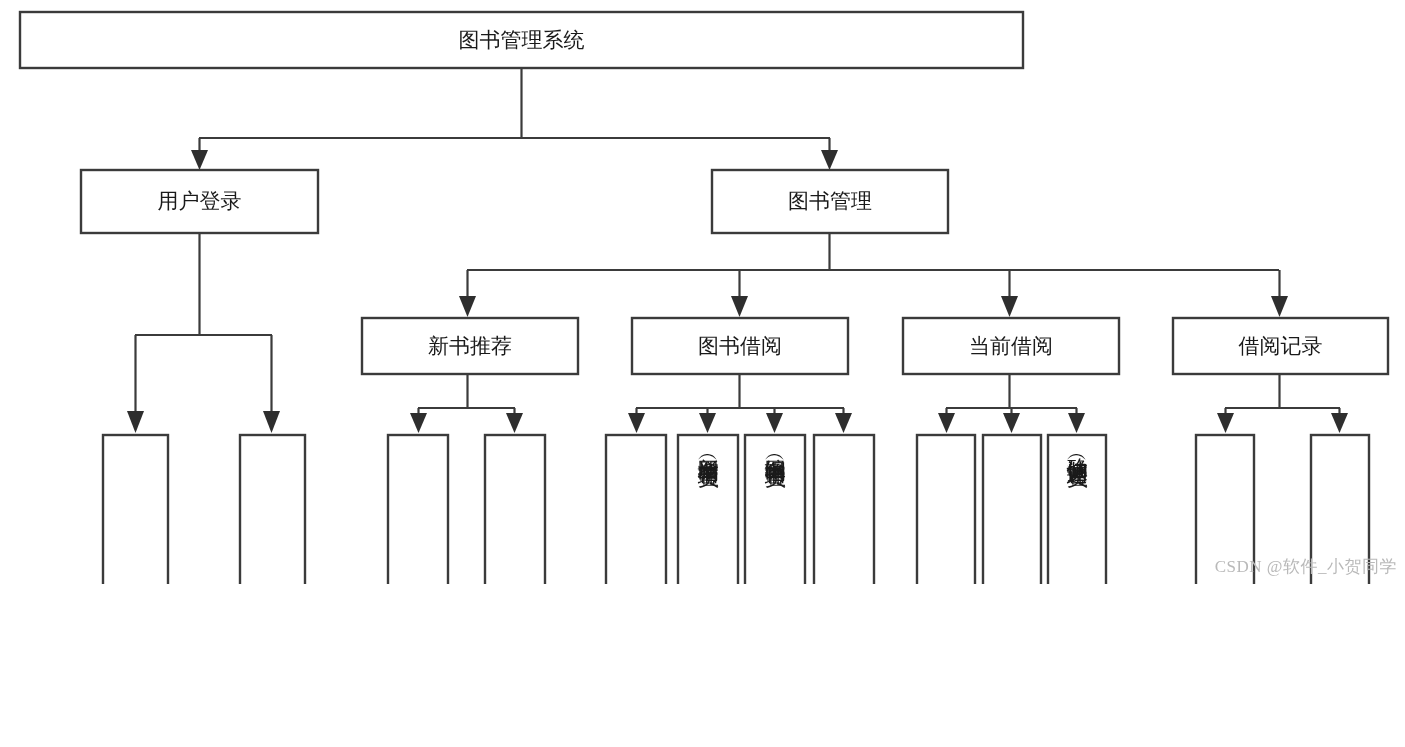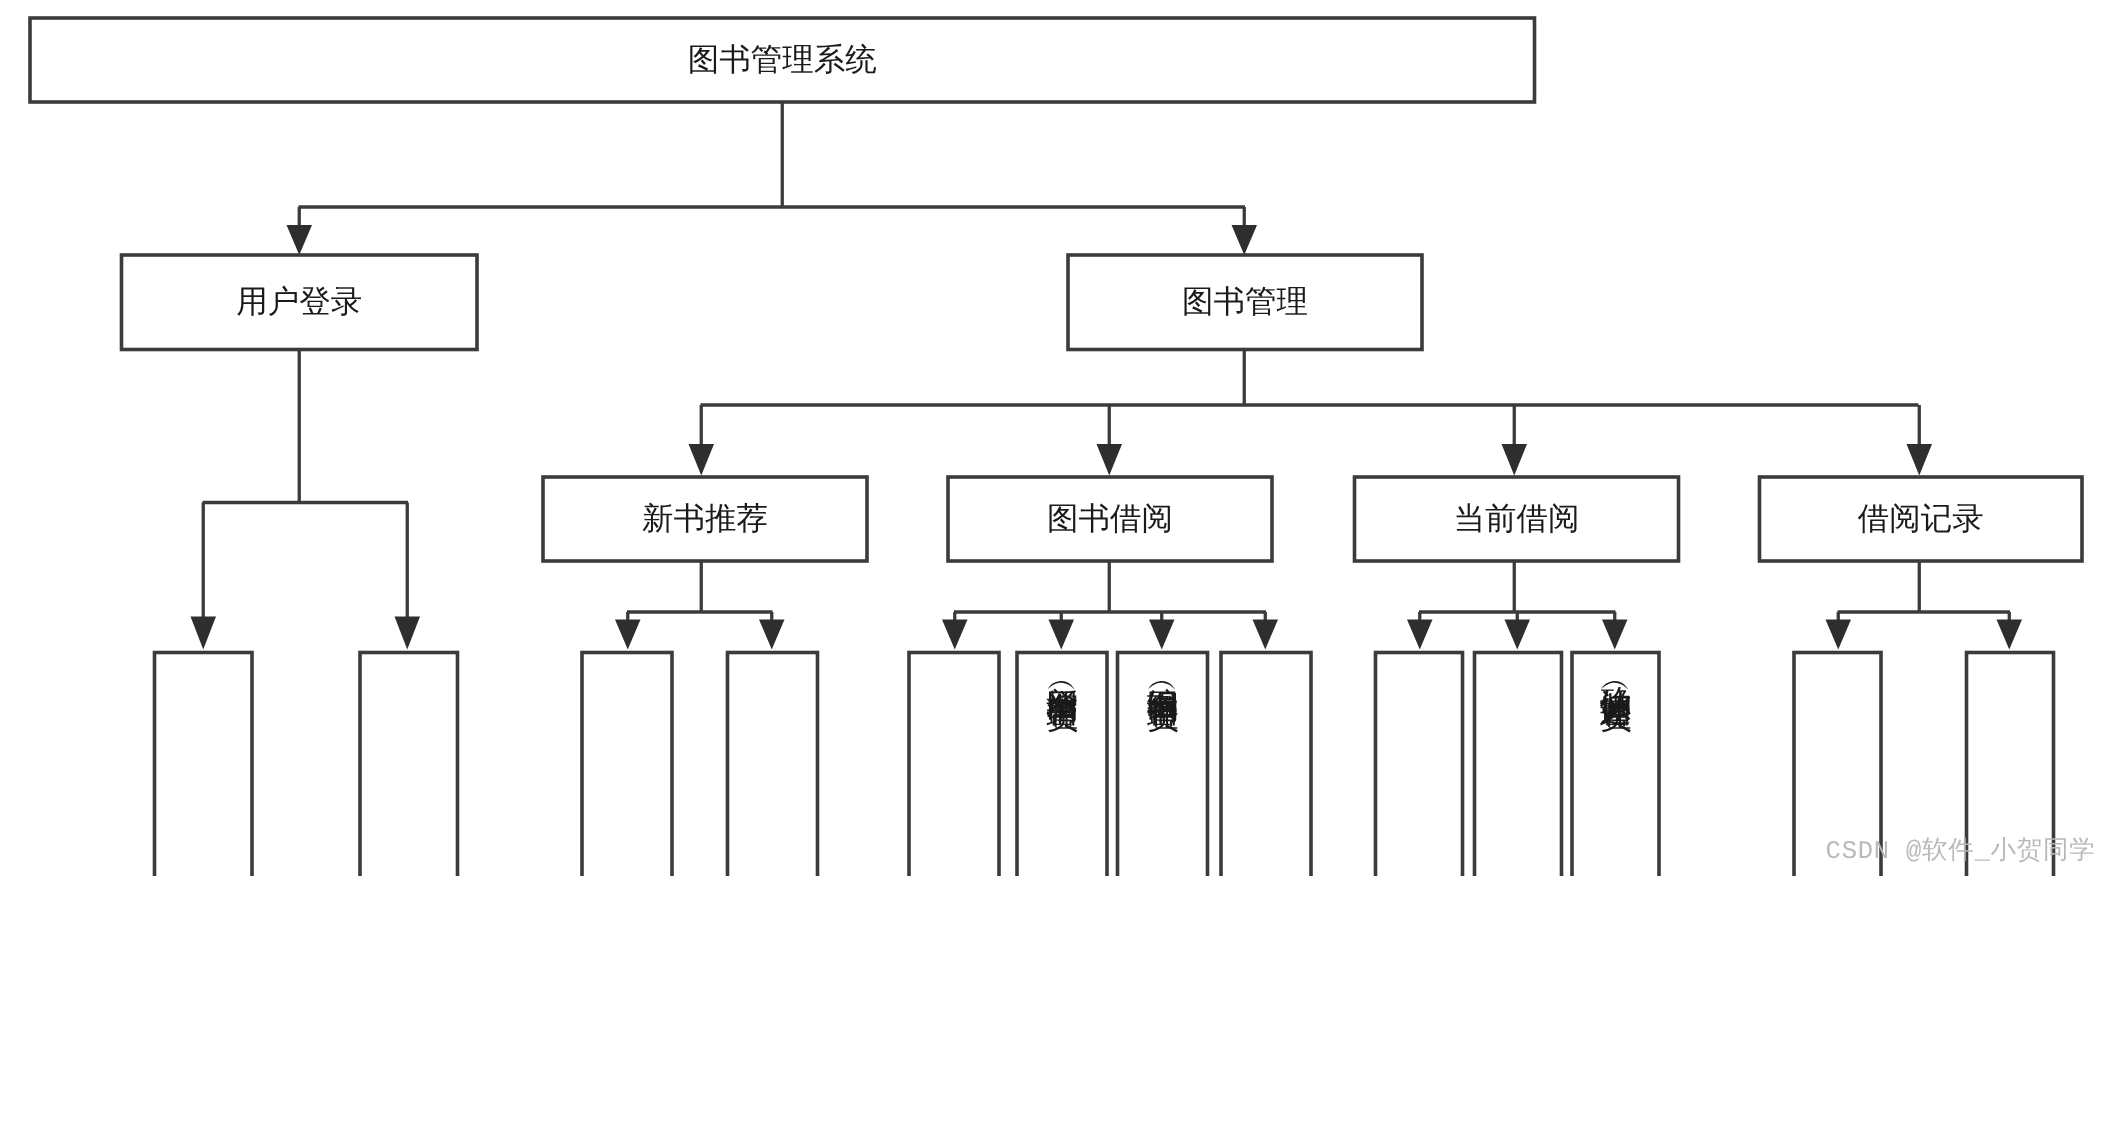--- a/index.html
+++ b/index.html
@@ -61,21 +61,21 @@
     color: #1a1a1a;
     line-height: 1.06;
     letter-spacing: 1.5px;
     white-space: nowrap;
     text-align: center;
   }
   .watermark {
     position: absolute;
     right: 8px;
     bottom: 6px;
-    font-family: Liberation Mono, monospace;
+    font-family: Liberation Serif, serif;
     font-size: 17px;
     color: #b9b9b9;
     letter-spacing: 0.5px;
     white-space: nowrap;
   }
 </style>
 </head>
 <body>
 
 <div id="diagram-root">

